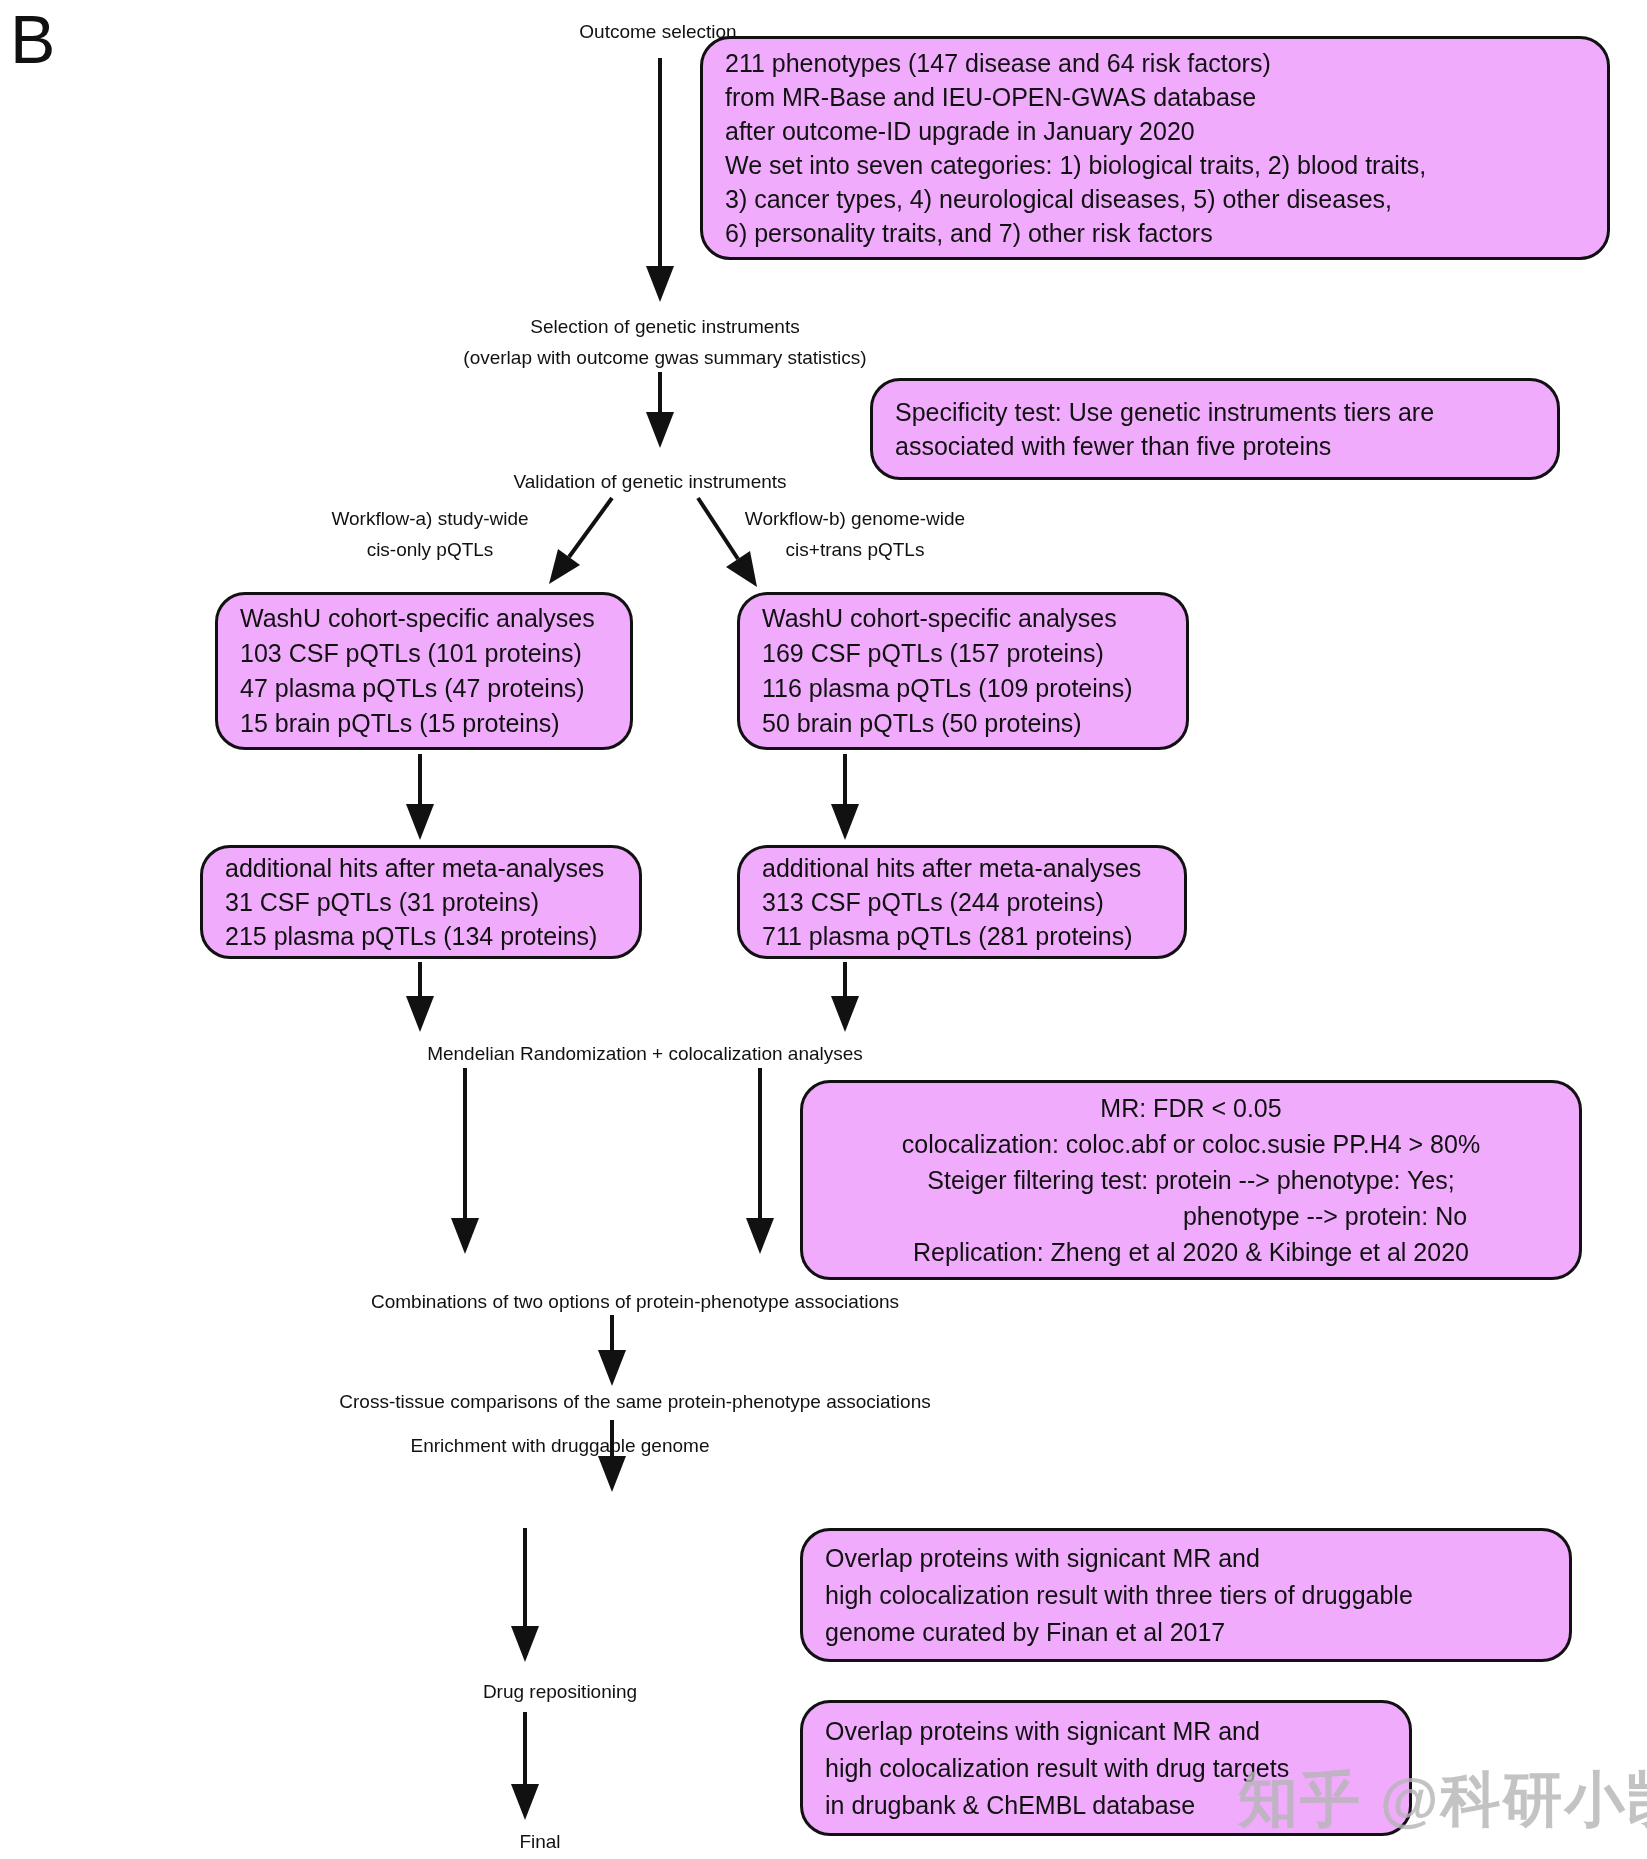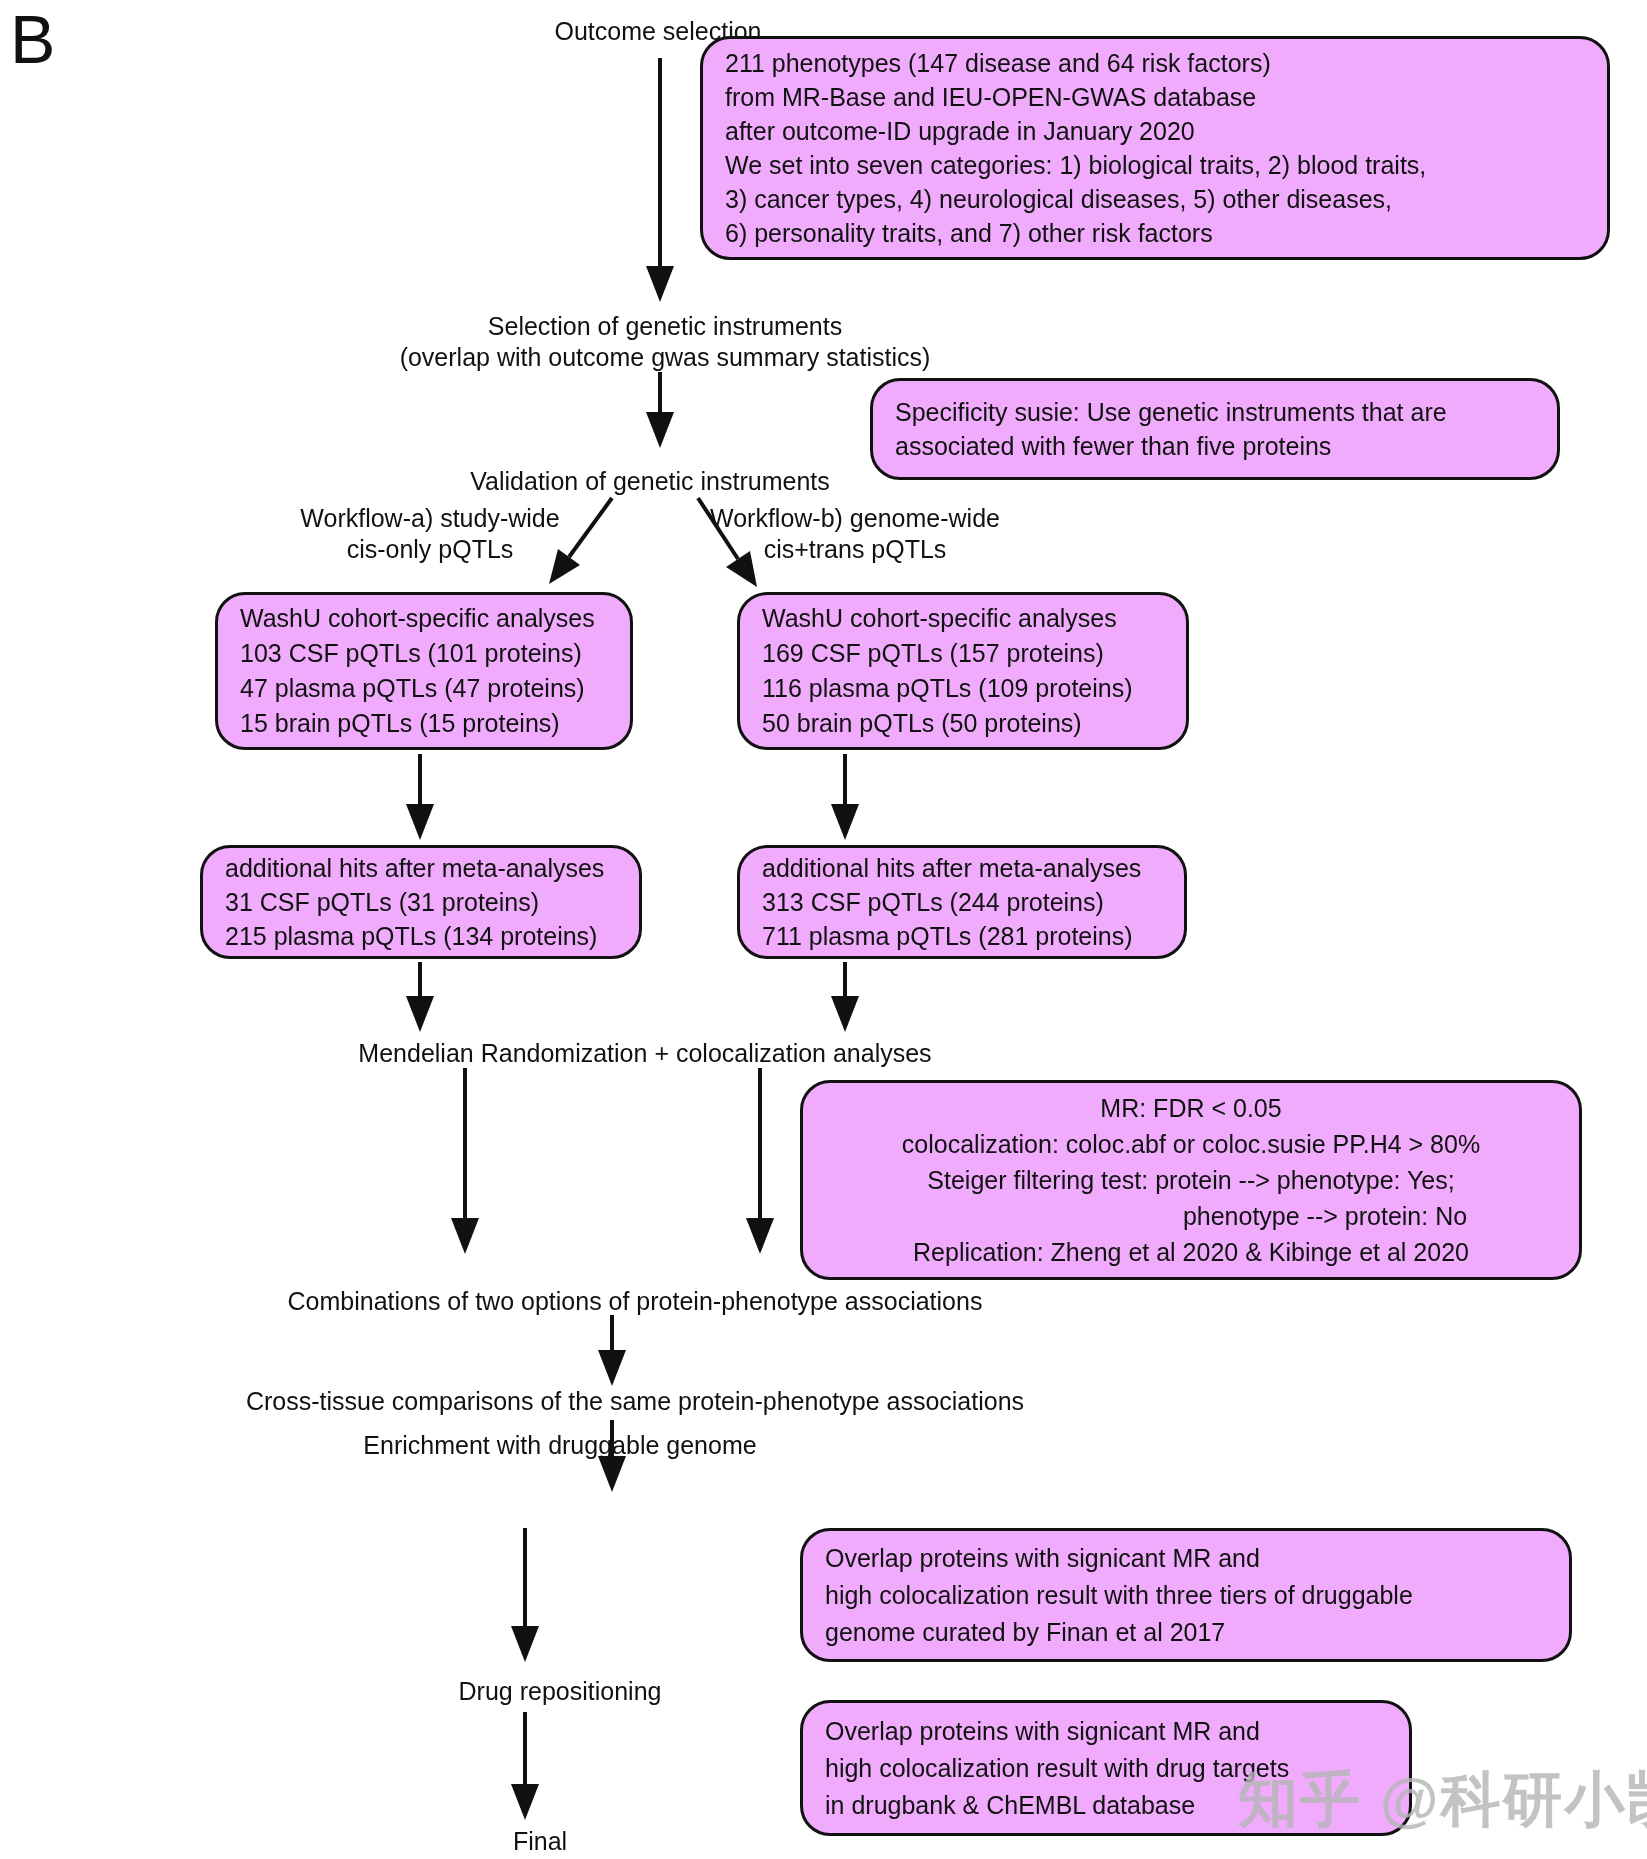--- a/index.html
+++ b/index.html
@@ -5,21 +5,21 @@
   html,body{margin:0;padding:0;background:#ffffff;}
   .canvas{
     position:relative;width:1647px;height:1859px;background:#ffffff;overflow:hidden;
     font-family:"Liberation Sans","DejaVu Sans",sans-serif;color:#111;
   }
   .panel-label{
     position:absolute;left:10px;top:2px;font-size:68px;line-height:1.1;color:#111;
   }
   .label{
     position:absolute;transform:translateX(-50%);text-align:center;
-    font-size:25px;line-height:31px;white-space:nowrap;color:#111;
+    font-size:19px;line-height:31px;white-space:nowrap;color:#111;
   }
   .box{
     position:absolute;border:3.5px solid #111;border-radius:30px;background:#f0abfc;
     display:flex;flex-direction:column;justify-content:center;
     font-size:25px;line-height:34px;white-space:nowrap;color:#111;
     padding:0 22px;box-sizing:border-box;text-align:left;
   }
   .box .box-line{white-space:nowrap;}
   .box[data-name="mr-criteria-box"] .box-line:nth-child(4){padding-left:268px;}
   svg.arrows{position:absolute;left:0;top:0;pointer-events:none;}
@@ -132,21 +132,21 @@
   <div class="box" style="left:700px;top:36px;width:910px;height:224px;line-height:34px;" data-name="phenotypes-box">
       <div class="box-line" data-name="box-line">211 phenotypes (147 disease and 64 risk factors)</div>
       <div class="box-line" data-name="box-line">from MR-Base and IEU-OPEN-GWAS database</div>
       <div class="box-line" data-name="box-line">after outcome-ID upgrade in January 2020</div>
       <div class="box-line" data-name="box-line">We set into seven categories: 1) biological traits, 2) blood traits,</div>
       <div class="box-line" data-name="box-line">3) cancer types, 4) neurological diseases, 5) other diseases,</div>
       <div class="box-line" data-name="box-line">6) personality traits, and 7) other risk factors</div>
     </div>
 
   <div class="box" style="left:870px;top:378px;width:690px;height:102px;line-height:34px;" data-name="specificity-test-box">
-      <div class="box-line" data-name="box-line">Specificity susie: Use genetic instruments that are</div>
+      <div class="box-line" data-name="box-line">Specificity test: Use genetic instruments tiers are</div>
       <div class="box-line" data-name="box-line">associated with fewer than five proteins</div>
     </div>
 
   <div class="box" style="left:215px;top:592px;width:418px;height:158px;line-height:35px;" data-name="washu-cis-only-box">
       <div class="box-line" data-name="box-line">WashU cohort-specific analyses</div>
       <div class="box-line" data-name="box-line">103 CSF pQTLs (101 proteins)</div>
       <div class="box-line" data-name="box-line">47 plasma pQTLs (47 proteins)</div>
       <div class="box-line" data-name="box-line">15 brain pQTLs (15 proteins)</div>
     </div>
 

